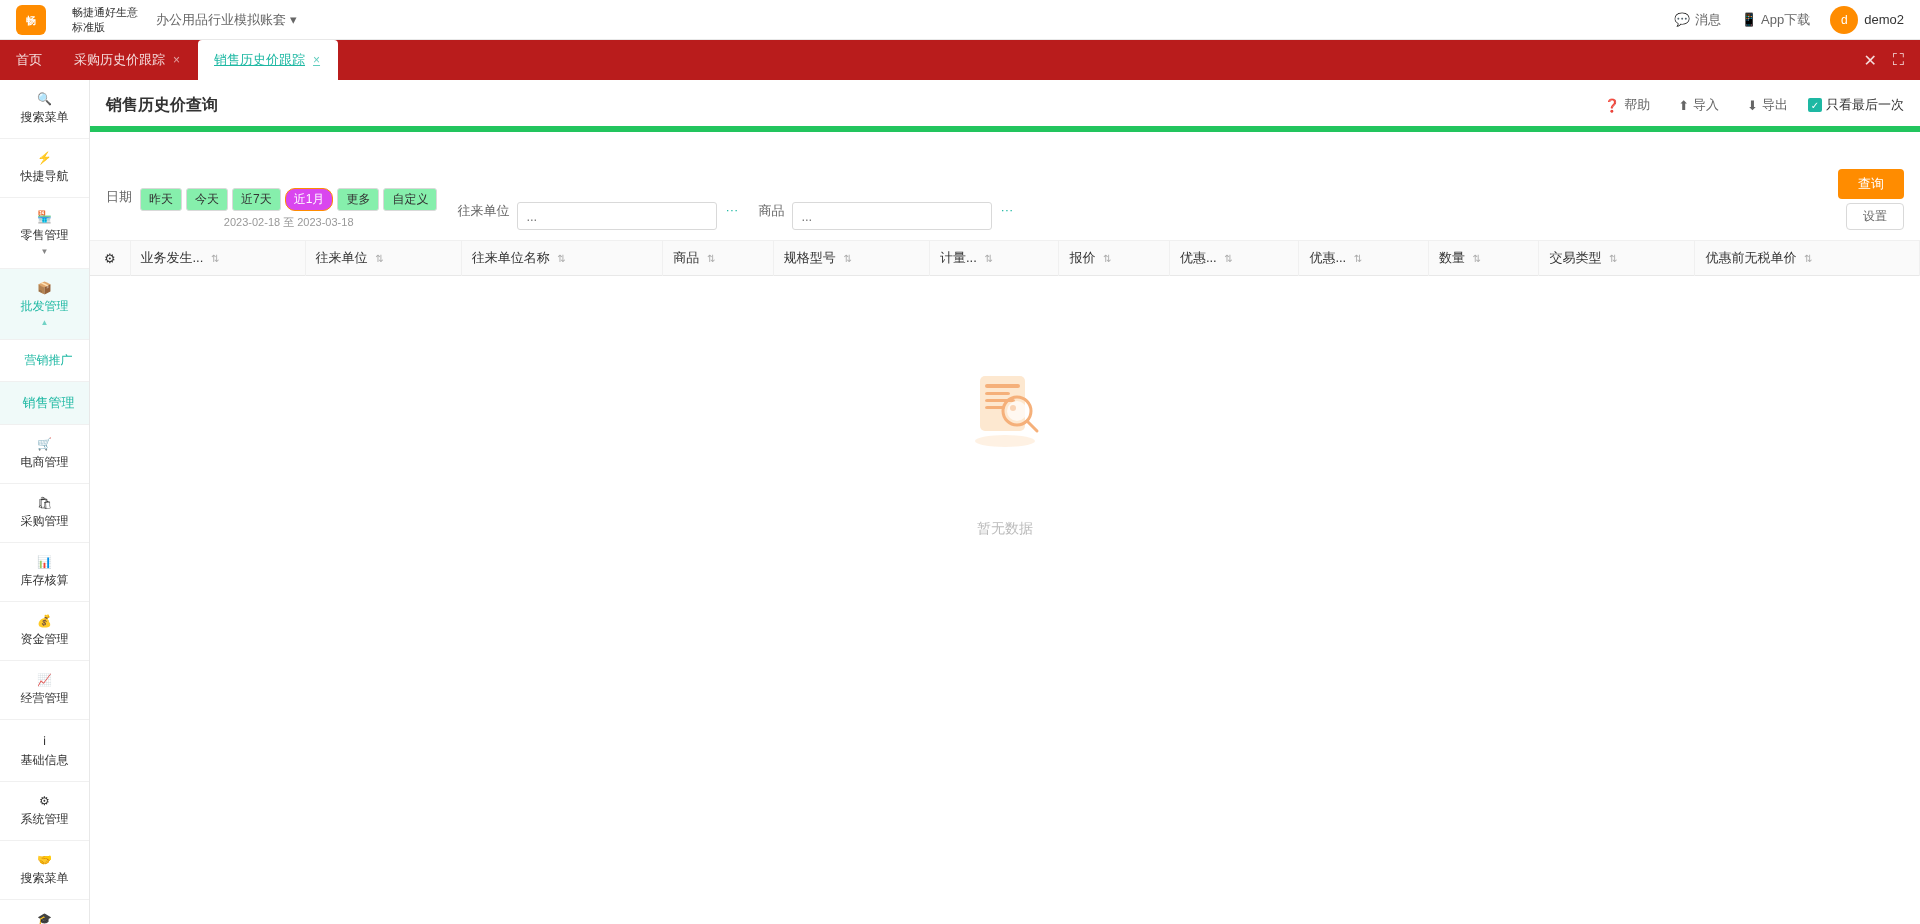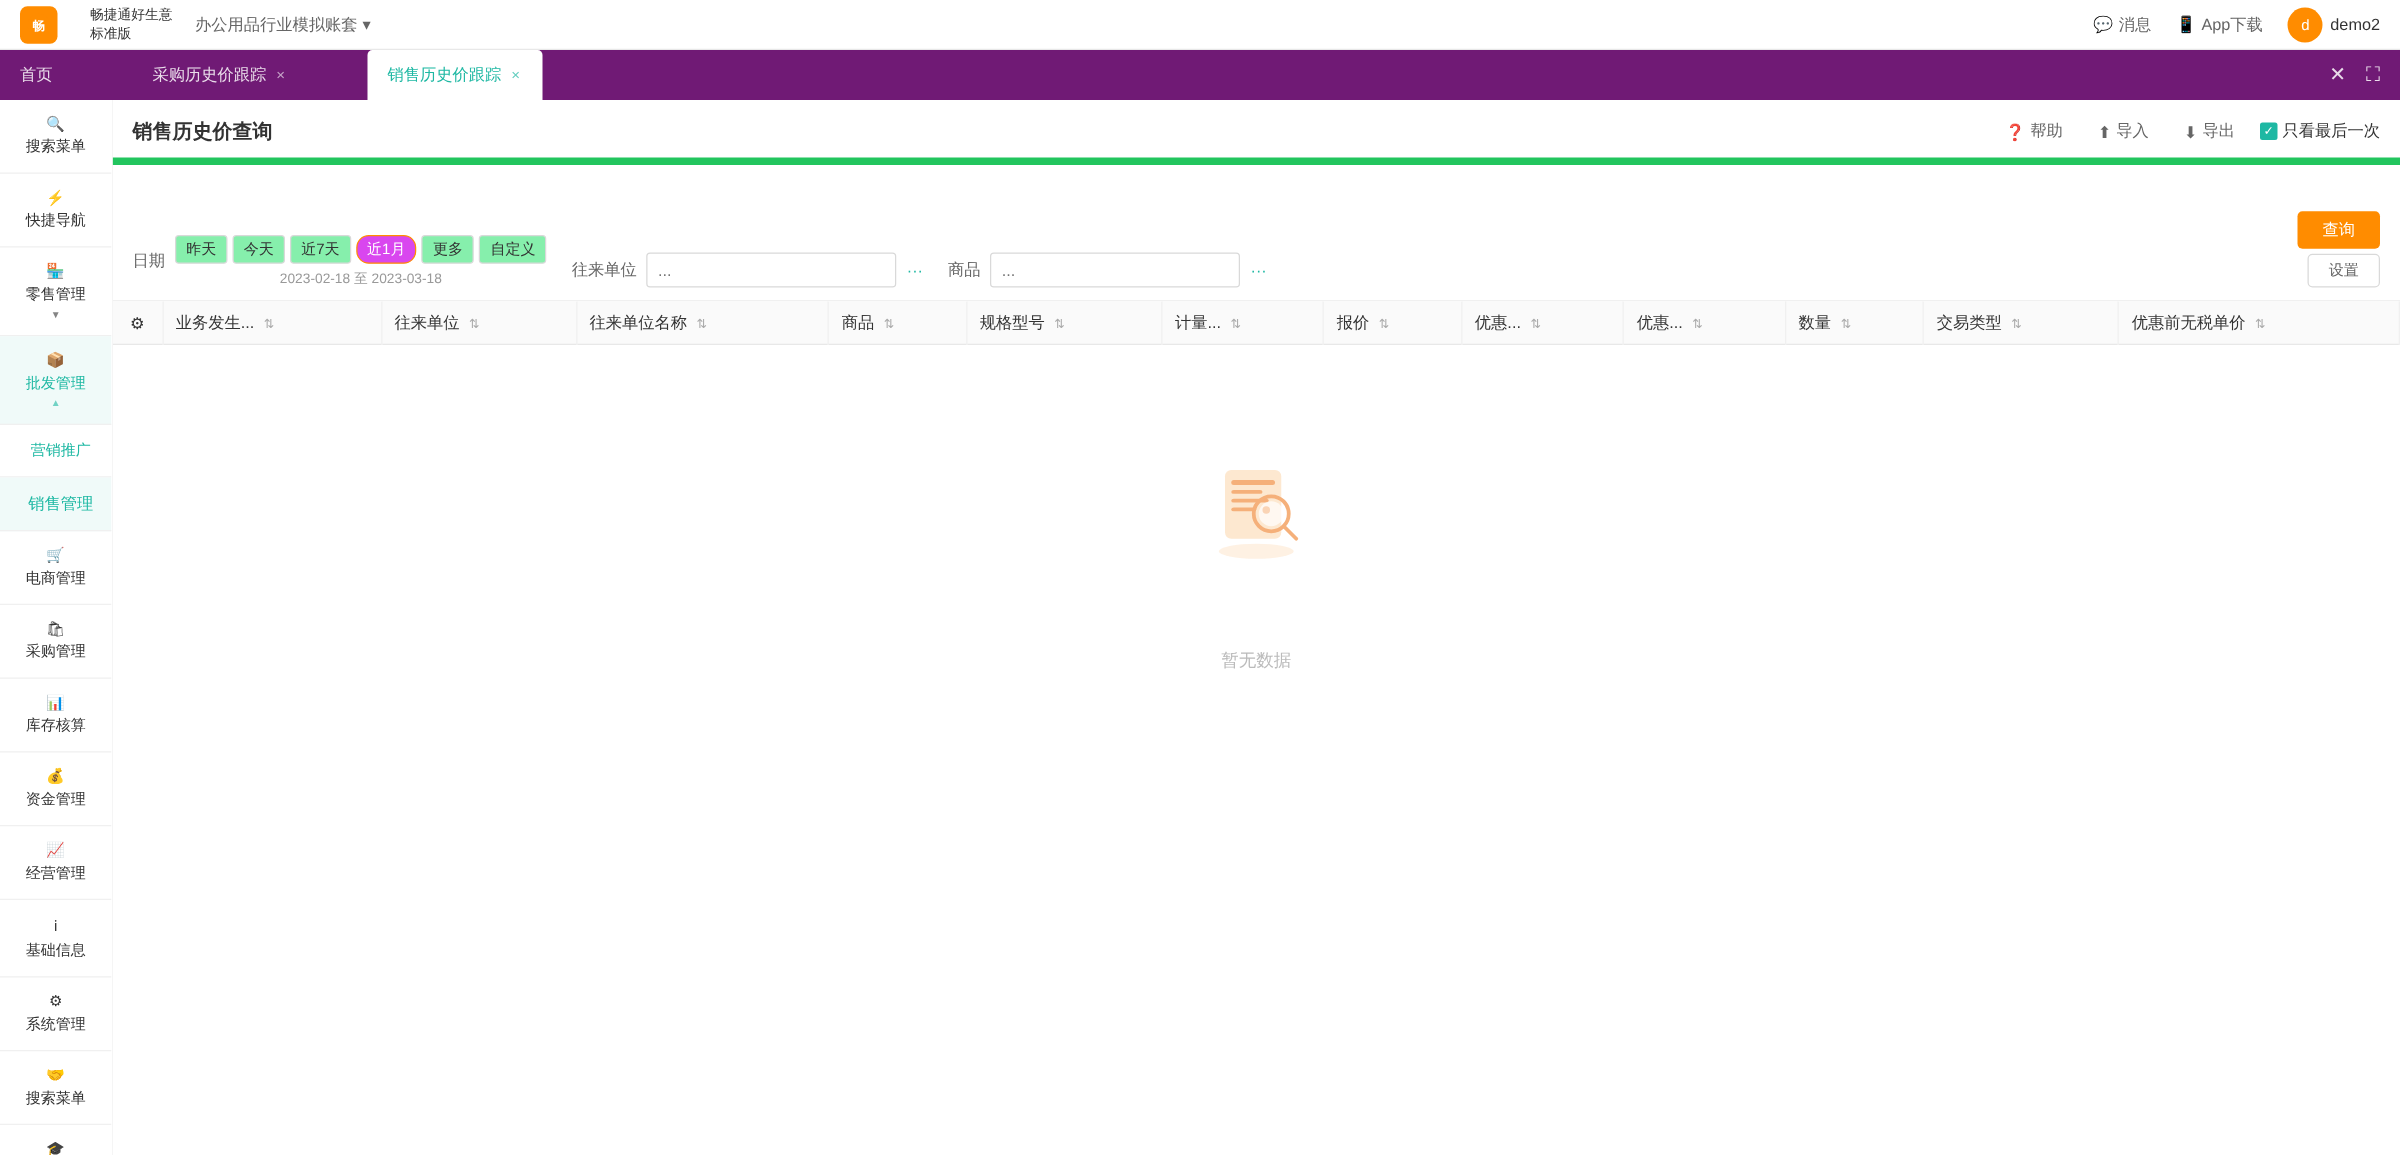--- a/index.html
+++ b/index.html
@@ -75,43 +75,43 @@
       display: flex;
       align-items: center;
       justify-content: center;
       color: white;
       font-size: 12px;
     }
 
     
     .tab-bar {
       height: 40px;
-      background: #701a75;
+      background: #b91c1c;
       display: flex;
       align-items: center;
       padding: 0 0;
       flex-shrink: 0;
-      gap: 48px;
     }
     .tab {
       height: 40px;
       display: flex;
       align-items: center;
       padding: 0 16px;
       cursor: pointer;
       font-size: 13px;
       color: rgba(255,255,255,0.85);
       position: relative;
       white-space: nowrap;
       gap: 6px;
     }
     .tab.active {
       background: #fff;
       color: #1eb8a3;
       border-radius: 4px 4px 0 0;
+      text-decoration: underline;
     }
     .tab-close {
       font-size: 12px;
       color: inherit;
       opacity: 0.7;
       cursor: pointer;
       padding: 2px;
     }
     .tab-bar-actions {
       margin-left: auto;
@@ -236,21 +236,21 @@
     .filter-area {
       padding: 10px 16px;
       display: flex;
       align-items: flex-end;
       gap: 20px;
       border-bottom: 1px solid #f0f0f0;
       flex-wrap: wrap;
     }
     .filter-group {
       display: flex;
-      align-items: center;
+      align-items: flex-start;
       gap: 8px;
       margin-top: 46px;
     }
     .filter-label {
       color: #666;
       font-size: 13px;
       white-space: nowrap;
     }
     .date-options {
       display: flex;

